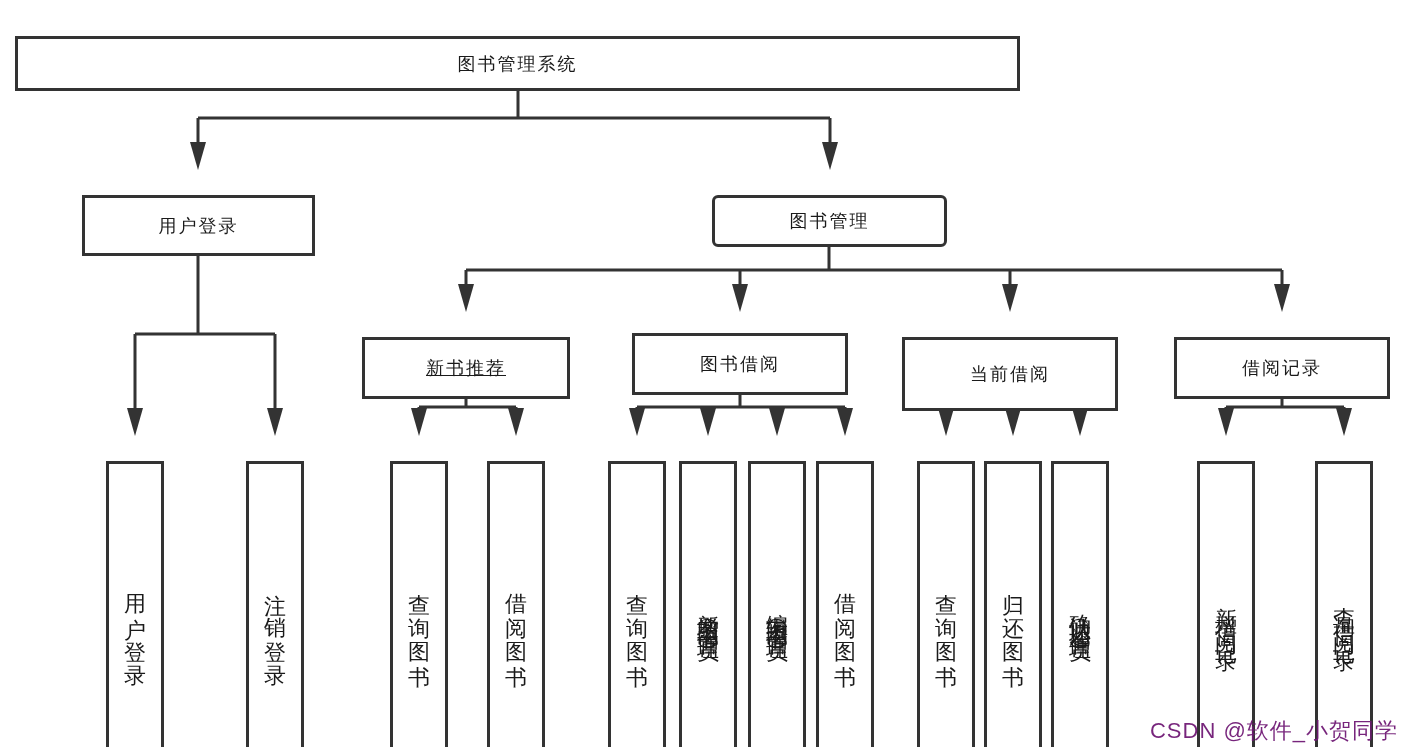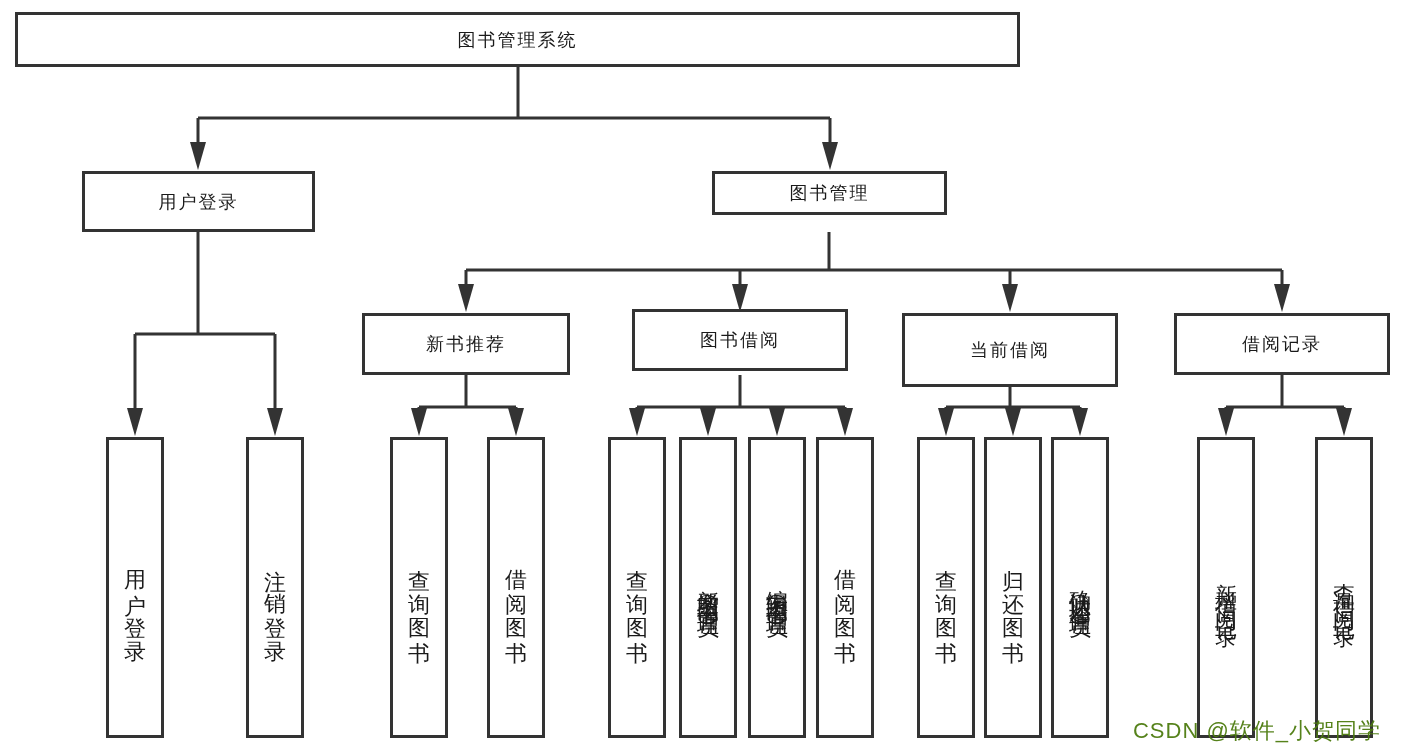--- a/index.html
+++ b/index.html
@@ -5,28 +5,29 @@
   html,body { margin:0; padding:0; background:#ffffff; }
   .stage {
     position:relative; width:1405px; height:747px; background:#ffffff;
     font-family:"Liberation Sans","DejaVu Sans",sans-serif; overflow:hidden;
   }
   .connectors { position:absolute; left:0; top:0; }
   .box {
     position:absolute; background:#ffffff; border:3px solid #333333;
     box-sizing:border-box; display:flex; align-items:center; justify-content:center;
     color:#1a1a1a;
+    margin-top:24px;
   }
   .box .label { font-size:18px; letter-spacing:2px; white-space:nowrap; }
   .vtext { writing-mode:vertical-rl; text-orientation:mixed; font-size:22px; line-height:1; }
   .v4 .vtext { letter-spacing:24px; margin-bottom:-24px; }
   .v6 .vtext { letter-spacing:9px;  margin-bottom:-9px; }
   .v9 .vtext { letter-spacing:4px;  margin-bottom:-4px; }
   .watermark {
-    position:absolute; top:716px; right:24px; font-size:22px; color:#4d7c0f;
+    position:absolute; top:716px; right:7px; font-size:22px; color:#701a75;
     letter-spacing:1px; white-space:nowrap; opacity:0.95;
   }
 </style>
 </head>
 <body>
 
 <div class="stage">
 
   <svg class="connectors" width="1405" height="747" viewBox="0 0 1405 747">
     <path fill="none" stroke="#333333" stroke-width="3" d="
@@ -60,25 +61,25 @@
     </g>
   </svg>
 
   <div class="box h" style="left:15px; top:12px; width:1005px; height:55px;">
     <span class="label">图书管理系统</span>
   </div>
 
   <div class="box h" style="left:82px; top:171px; width:233px; height:61px;">
     <span class="label">用户登录</span>
   </div>
-  <div class="box h" style="left:712px; top:171px; width:235px; height:44px;">
+  <div class="box h" style="left:712px; top:171px; width:235px; height:52px;border-radius:6px;">
     <span class="label">图书管理</span>
   </div>
 
-  <div class="box h" style="left:362px; top:313px; width:208px; height:62px;">
+  <div class="box h" style="left:362px; top:313px; width:208px; height:62px;text-decoration:underline;">
     <span class="label">新书推荐</span>
   </div>
   <div class="box h" style="left:632px; top:309px; width:216px; height:62px;">
     <span class="label">图书借阅</span>
   </div>
   <div class="box h" style="left:902px; top:313px; width:216px; height:74px;">
     <span class="label">当前借阅</span>
   </div>
   <div class="box h" style="left:1174px; top:313px; width:216px; height:62px;">
     <span class="label">借阅记录</span>

